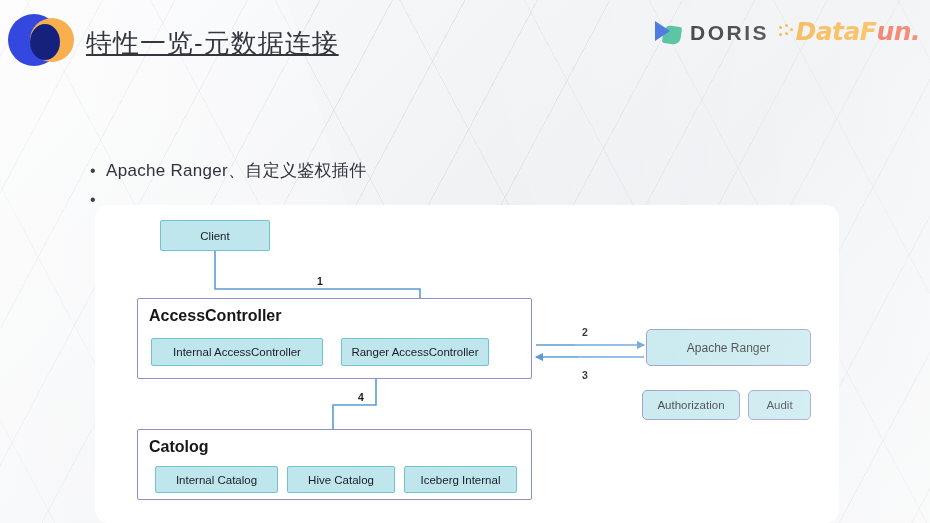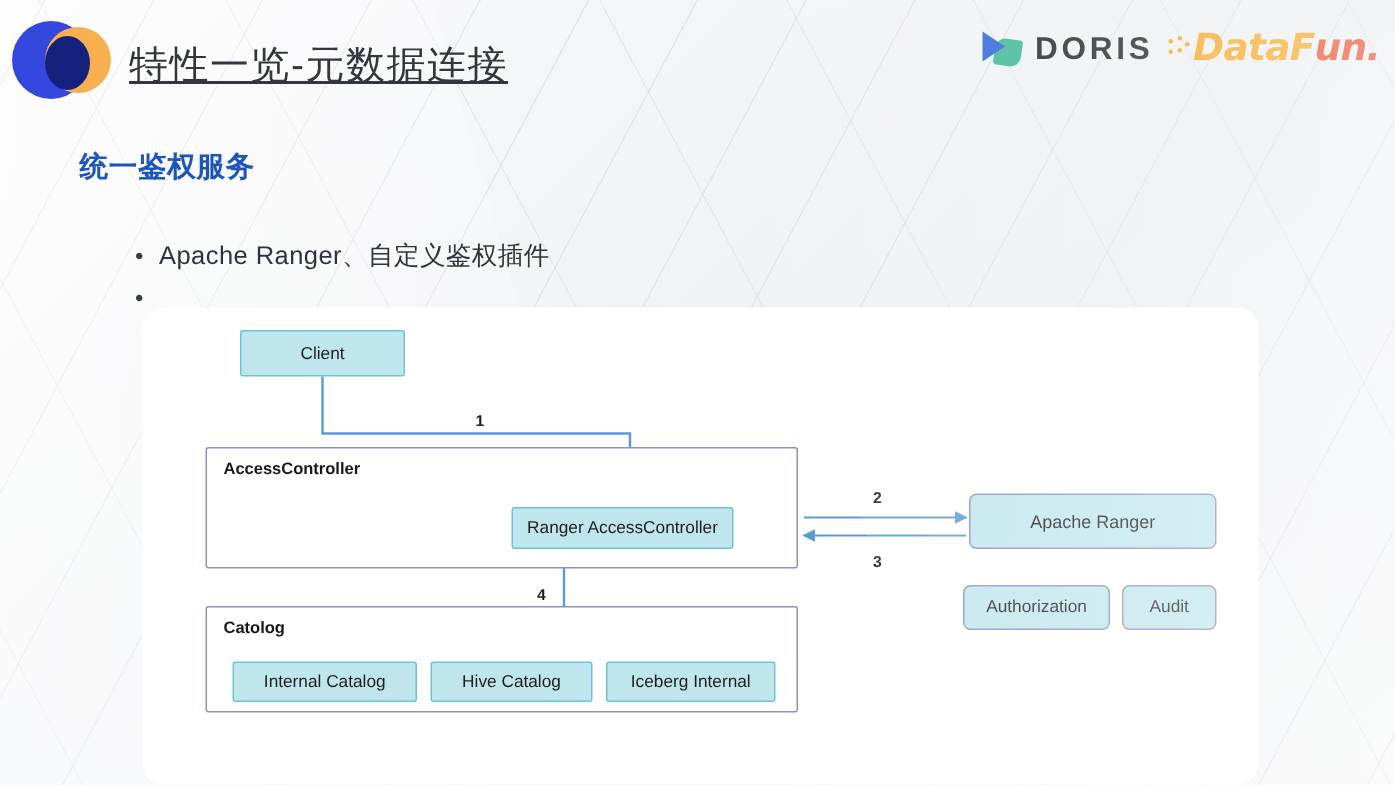--- a/index.html
+++ b/index.html
@@ -208,21 +208,21 @@
   .group {
     position: absolute;
     box-sizing: border-box;
     background: #ffffff;
     border: 1.6px solid #8d90cb;
     border-radius: 2px;
   }
   .group > .group-title {
     position: absolute;
     left: 11px; top: 8px;
-    font-size: 11px;
+    font-size: 16px;
     font-weight: bold;
     color: #15171b;
   }
 
   .conn-label {
     position: absolute;
     font-size: 10.5px;
     font-weight: bold;
     color: #1b1d21;
   }
@@ -261,21 +261,20 @@
       <i></i>
         <i></i>
         <i></i>
         <i></i>
         <i></i>
     </span>
     <span class="part-a">DataF</span>
     <span class="part-b">un.</span>
   </div>
 
-  <div class="section-heading">统一鉴权服务</div>
 
   <div class="bullet-list">
     <div class="bullet-row">
       <span class="dot">•</span>
       <span class="txt">Apache Ranger、自定义鉴权插件</span>
     </div>
     <div class="bullet-row">
       <span class="dot">•</span>
     </div>
   </div>
@@ -298,28 +297,31 @@
       <path d="M549,152 L441,152" fill="none" stroke="#5b9bd5" stroke-width="1.4" marker-end="url(#ah)"></path>
     </svg>
 
     <div class="node" style="left:65px; top:15px; width:110px; height:31px;">
       <span>Client</span>
     </div>
     <div class="conn-label" style="left:222px; top:70px;">1</div>
 
     <div class="group" style="left:42px; top:93px; width:395px; height:81px;">
       <div class="group-title">AccessController</div>
+      <div class="node" style="left:13px; top:39px; width:172px; height:28px;">
+        <span>Internal AccessController</span>
+      </div>
       <div class="node" style="left:203px; top:39px; width:148px; height:28px;">
         <span>Ranger AccessController</span>
       </div>
     </div>
 
     <div class="conn-label" style="left:263px; top:186px;">4</div>
 
-    <div class="group" style="left:42px; top:199px; width:395px; height:71px;">
+    <div class="group" style="left:42px; top:224px; width:395px; height:71px;">
       <div class="group-title">Catolog</div>
       <div class="node" style="left:149px; top:36px; width:108px; height:27px;">
         <span>Hive Catalog</span>
       </div>
       <div class="node" style="left:17px; top:36px; width:123px; height:27px;">
         <span>Internal Catalog</span>
       </div>
       <div class="node" style="left:266px; top:36px; width:113px; height:27px;">
         <span>Iceberg Internal</span>
       </div>

